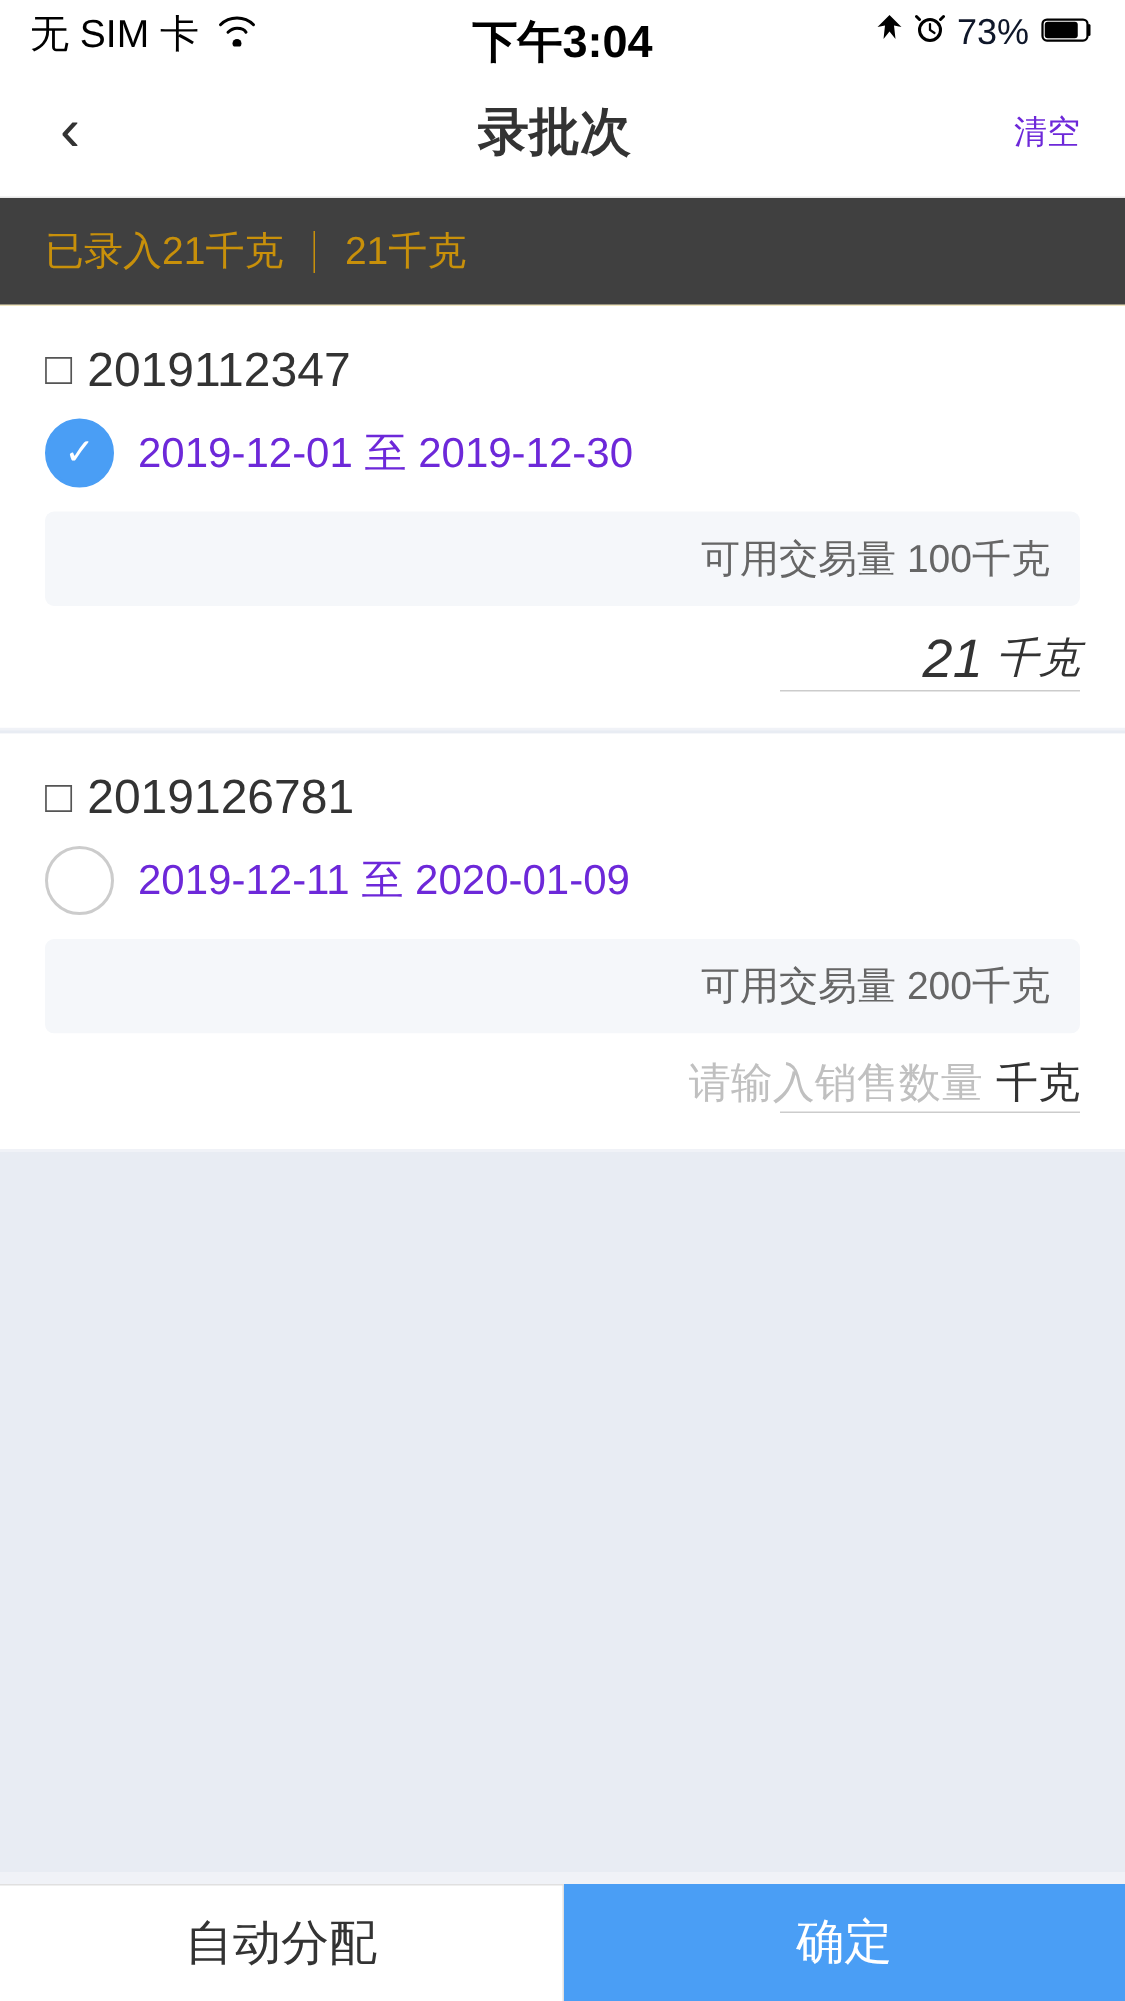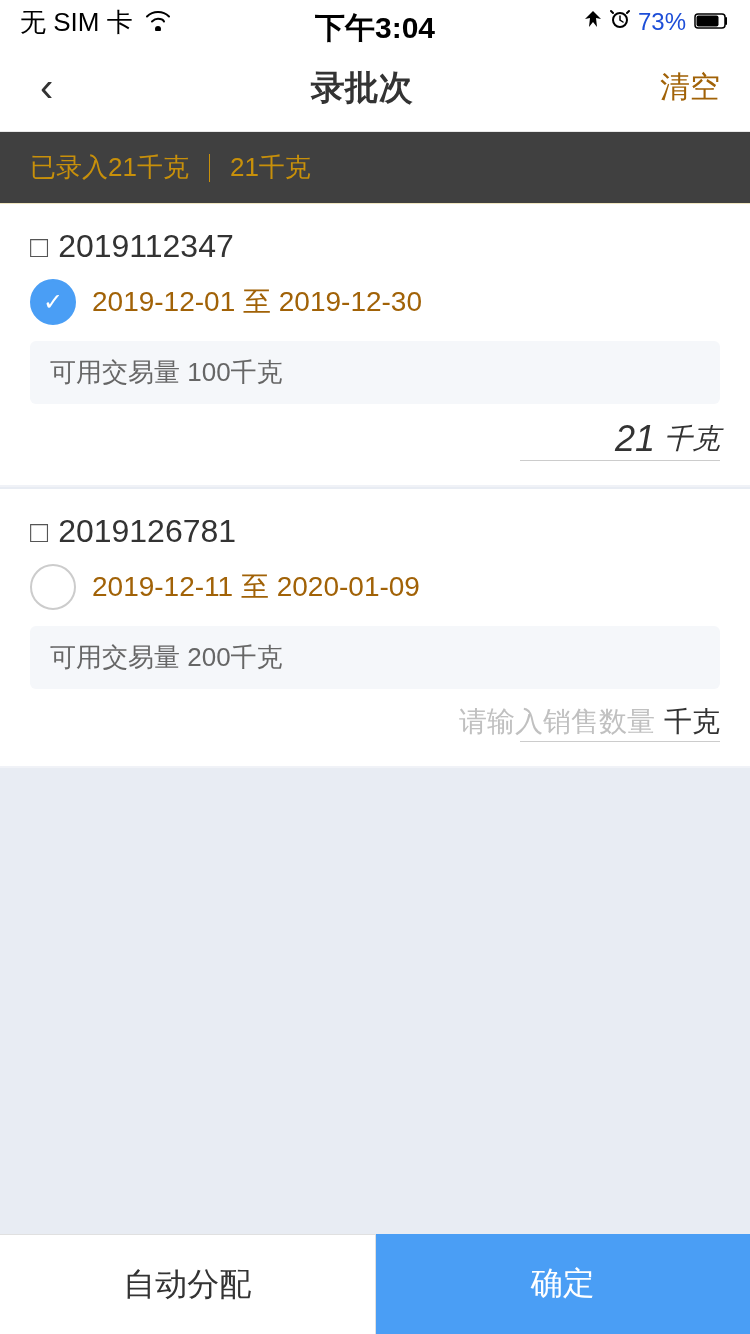--- a/index.html
+++ b/index.html
@@ -38,21 +38,21 @@
       position: absolute;
       left: 50%;
       transform: translateX(-50%);
       top: 8px;
     }
     .status-right {
       display: flex;
       align-items: center;
       gap: 8px;
       font-size: 24px;
-      color: #1d4ed8;
+      color: #0f172a;
       justify-content: space-between;
     }
 
     
     .nav-bar {
       width: 750px;
       height: 88px;
       background: #fff;
       display: flex;
       align-items: center;
@@ -65,22 +65,22 @@
       color: #333;
       cursor: pointer;
       padding: 10px;
     }
     .nav-title {
       font-size: 34px;
       font-weight: 600;
       color: #333;
     }
     .nav-clear {
-      font-size: 30px;
-      color: #a16207;
+      font-size: 22px;
+      color: #6d28d9;
       cursor: pointer;
     }
 
     
     .info-banner {
       background: #404040;
       padding: 18px 30px;
       display: flex;
       align-items: center;
       gap: 0;
@@ -145,29 +145,30 @@
       background: #4a9ef5;
       border-color: #4a9ef5;
     }
     .radio-check {
       color: #fff;
       font-size: 24px;
       line-height: 1;
     }
     .date-text {
       font-size: 28px;
-      color: #a16207;
+      color: #6d28d9;
     }
     .available-box {
       background: #f5f7fa;
       border-radius: 6px;
       padding: 14px 20px;
       font-size: 26px;
       color: #666;
       margin-bottom: 0;
+      text-align: right;
     }
     .quantity-value {
       font-size: 36px;
       color: #333;
       font-weight: 500;
     }
     .quantity-unit {
       font-size: 28px;
       color: #333;
     }
@@ -221,21 +222,21 @@
       flex: 1;
       min-height: 480px;
     }
 
     
     .bottom-bar {
       position: fixed;
       bottom: 0;
       left: 0;
       width: 750px;
-      height: 100px;
+      height: 78px;
       display: flex;
       background: #fff;
     }
     .btn-auto {
       flex: 1;
       background: #fff;
       border: none;
       font-size: 32px;
       color: #333;
       cursor: pointer;

